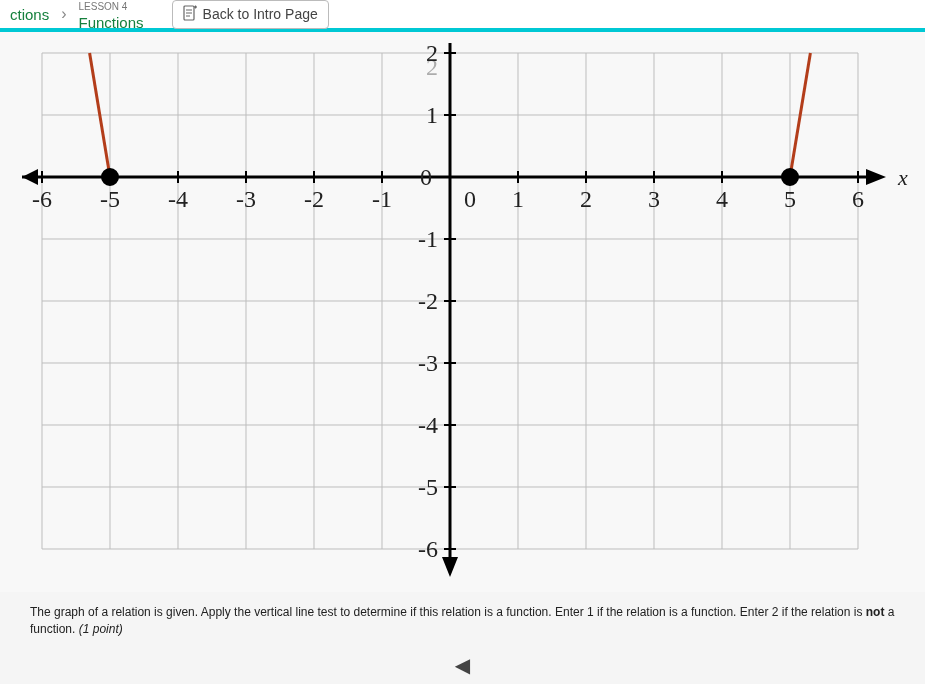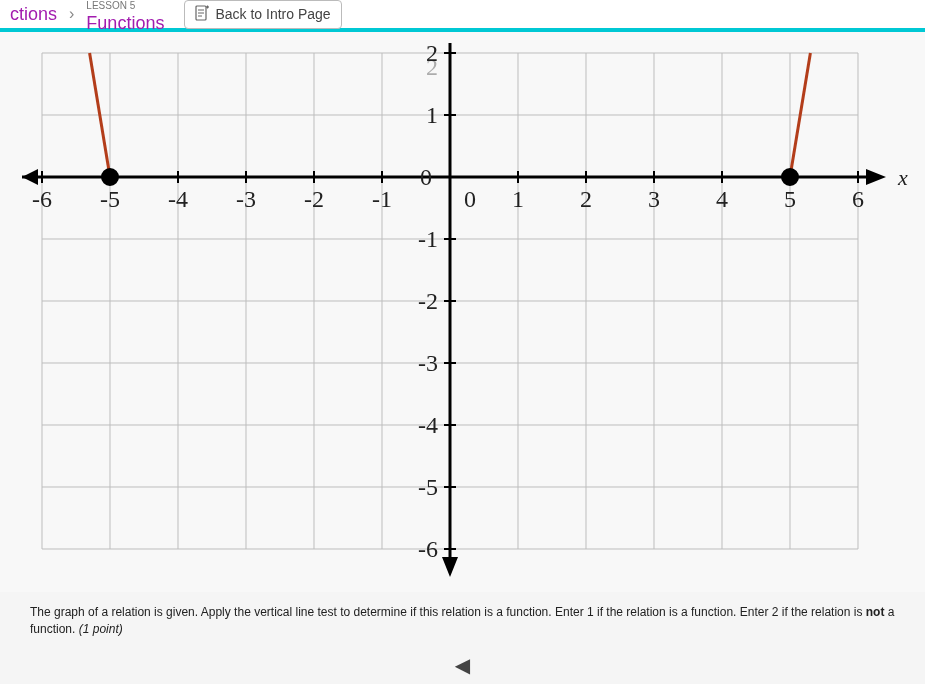--- a/index.html
+++ b/index.html
@@ -15,22 +15,22 @@
     .breadcrumb-bar {
       display: flex;
       align-items: center;
       gap: 12px;
       padding: 2px 10px;
       height: 32px;
       background: #fff;
       border-bottom: 4px solid #00c8d4;
     }
     .breadcrumb-item {
-      color: #a21caf;
-      font-size: 18px;
+      color: #15803d;
+      font-size: 15px;
     }
     .breadcrumb-item.small {
       font-size: 10px;
       color: #777;
       line-height: 1.1;
     }
     .chevron-icon {
       color: #888;
       font-size: 16px;
     }
@@ -38,21 +38,21 @@
       display: inline-flex;
       align-items: center;
       gap: 6px;
       border: 1px solid #bbb;
       border-radius: 4px;
       background: #fff;
       padding: 4px 10px;
       font-size: 14px;
       color: #444;
       cursor: pointer;
-      margin-left: 8px;
+      margin-left: 16px;
     }
     .back-btn .doc-icon {
       font-size: 14px;
       color: #666;
     }
     
     .chart-area {
       position: relative;
       width: 925px;
       height: 560px;
@@ -91,21 +91,21 @@
       display: inline-block;
     }
   </style>
 </head>
 <body>
 
 <div class="breadcrumb-bar">
   <span class="breadcrumb-item">ctions</span>
   <span class="chevron-icon">›</span>
   <span style="display:inline-block;">
-    <span class="breadcrumb-item small">LESSON 5</span><br>
+    <span class="breadcrumb-item small">LESSON 4</span><br>
     <span class="breadcrumb-item">Functions</span>
   </span>
   <button class="back-btn">
     <span class="doc-icon">
       <svg width="14" height="16" viewBox="0 0 14 16">
           <rect x="1" y="1" width="10" height="14" rx="1" fill="none" stroke="#666" stroke-width="1.2"></rect>
           <line x1="3" y1="5" x2="9" y2="5" stroke="#666" stroke-width="1"></line>
           <line x1="3" y1="8" x2="9" y2="8" stroke="#666" stroke-width="1"></line>
           <line x1="3" y1="11" x2="7" y2="11" stroke="#666" stroke-width="1"></line>
           <line x1="11" y1="2" x2="14" y2="2" stroke="#666" stroke-width="1.2"></line>

